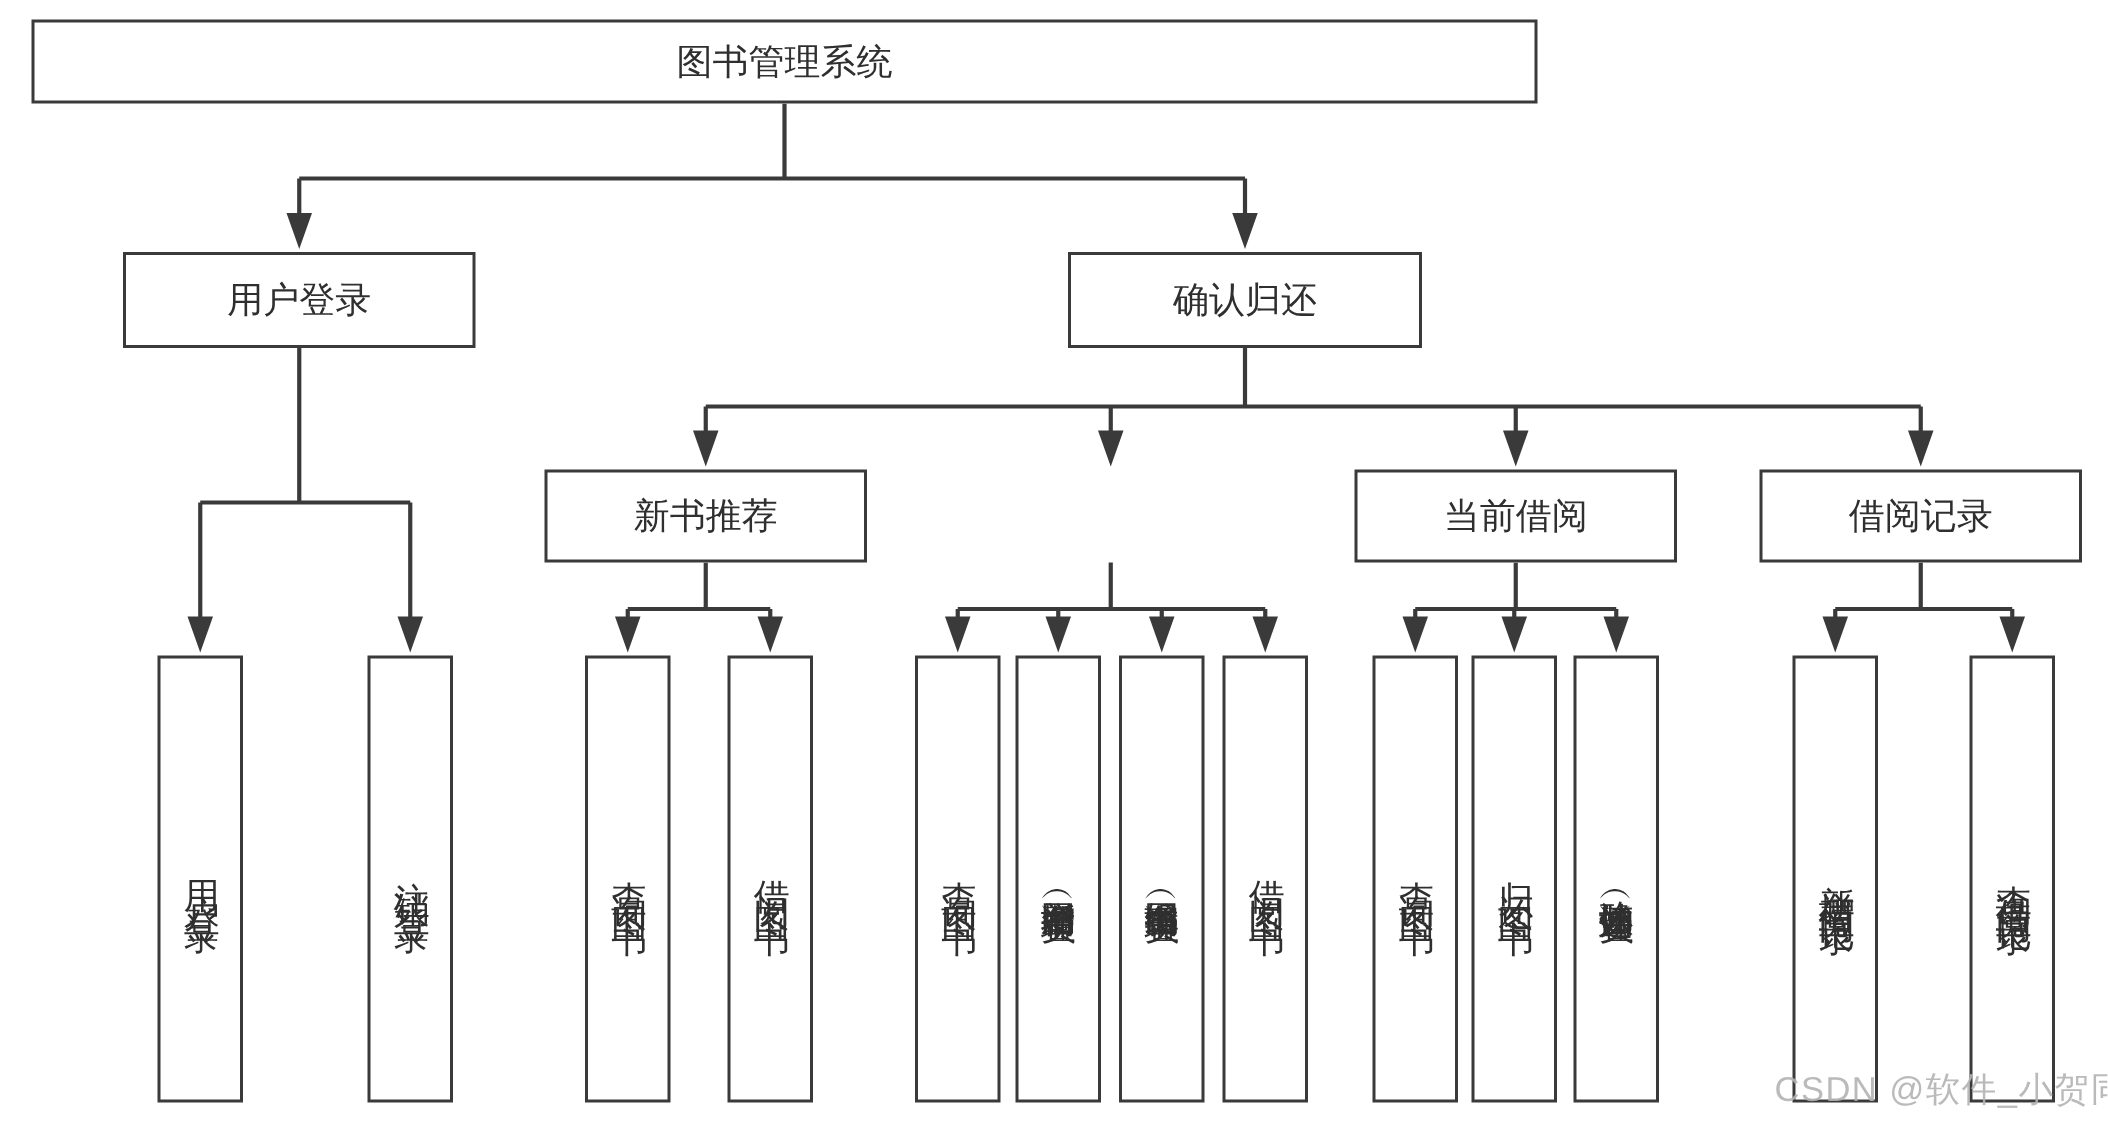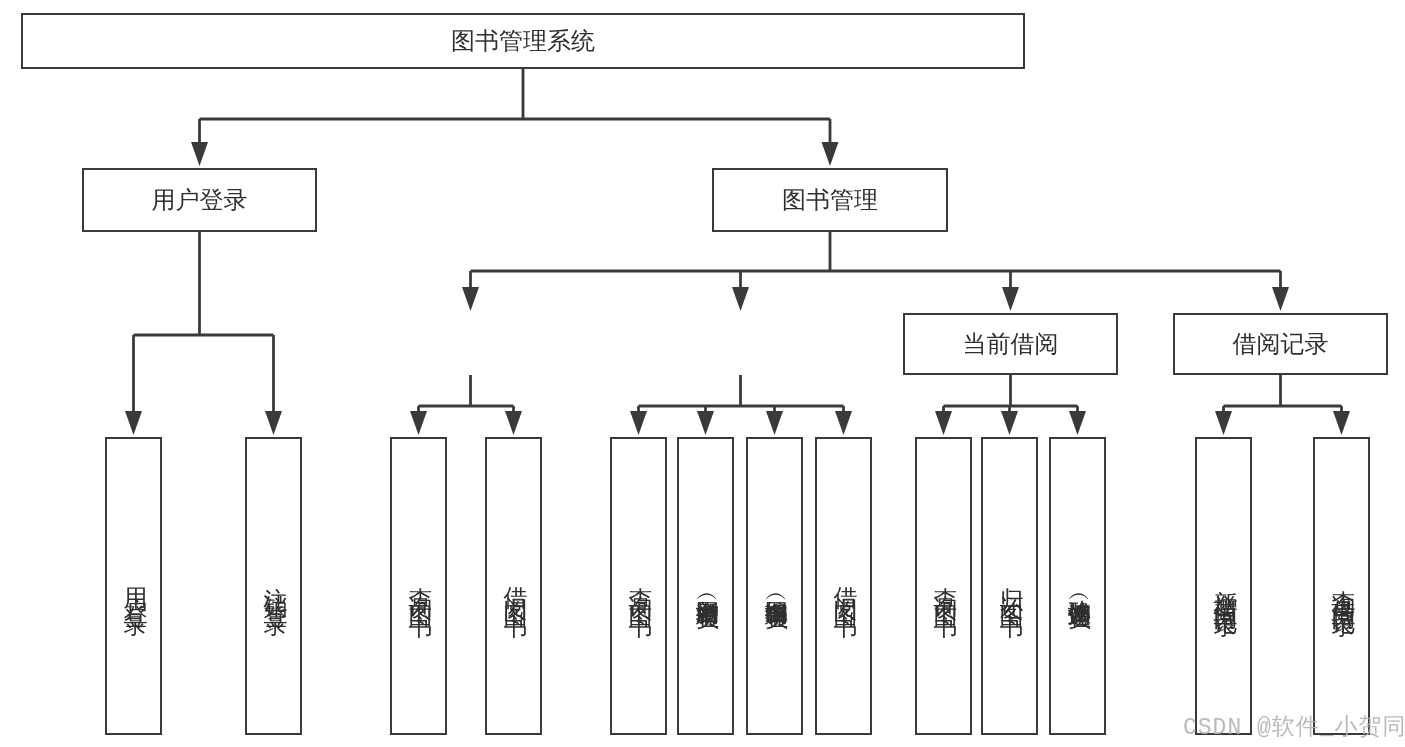--- a/index.html
+++ b/index.html
@@ -5,21 +5,21 @@
   html, body {
     margin: 0;
     padding: 0;
     background: #ffffff;
   }
   .canvas {
     position: relative;
     width: 1405px;
     height: 747px;
     background: #ffffff;
-    font-family: Liberation Mono, monospace;
+    font-family: Liberation Sans, sans-serif;
     color: #2f2f2f;
     overflow: hidden;
   }
   .svg-layer {
     position: absolute;
     left: 0;
     top: 0;
   }
   .box {
     position: absolute;
@@ -128,23 +128,26 @@
   </svg>
 
   <div class="box" style="left:21px; top:13px; width:1004px; height:56px;">
     <span>图书管理系统</span>
   </div>
 
   <div class="box" style="left:82px; top:168px; width:235px; height:64px;">
     <span>用户登录</span>
   </div>
   <div class="box" style="left:712px; top:168px; width:236px; height:64px;">
-    <span>图书管理</span>
+    <span>确认归还</span>
   </div>
 
+  <div class="box" style="left:363px; top:313px; width:215px; height:62px;">
+    <span>新书推荐</span>
+  </div>
   <div class="box" style="left:903px; top:313px; width:215px; height:62px;">
     <span>当前借阅</span>
   </div>
   <div class="box" style="left:1173px; top:313px; width:215px; height:62px;">
     <span>借阅记录</span>
   </div>
 
   <div class="box leaf" style="left:105px; top:437px; width:57px; height:298px;">
     <span class="vtext">用户登录</span>
   </div>

